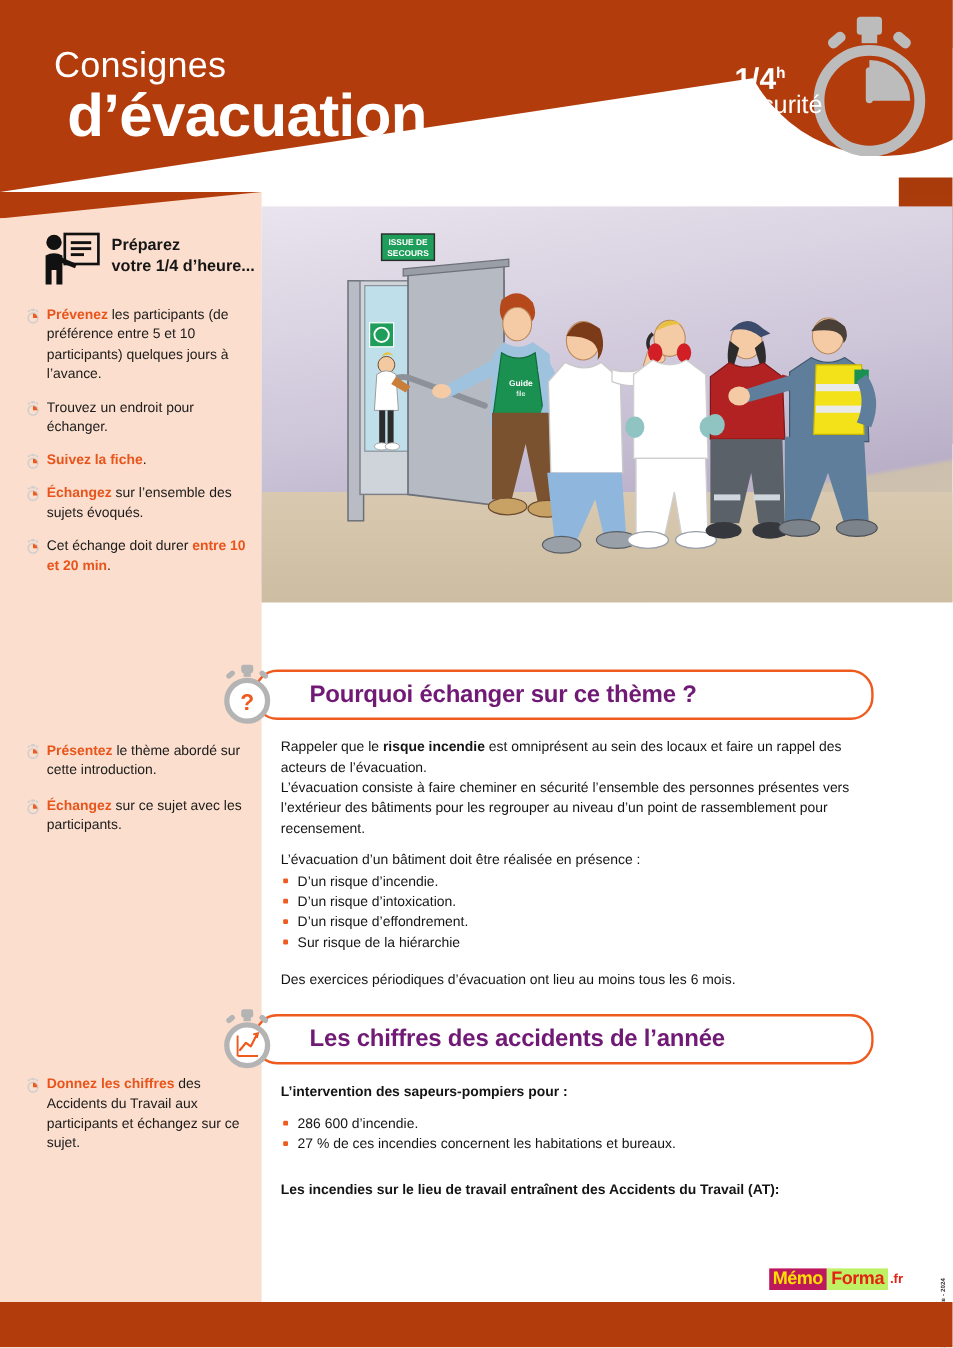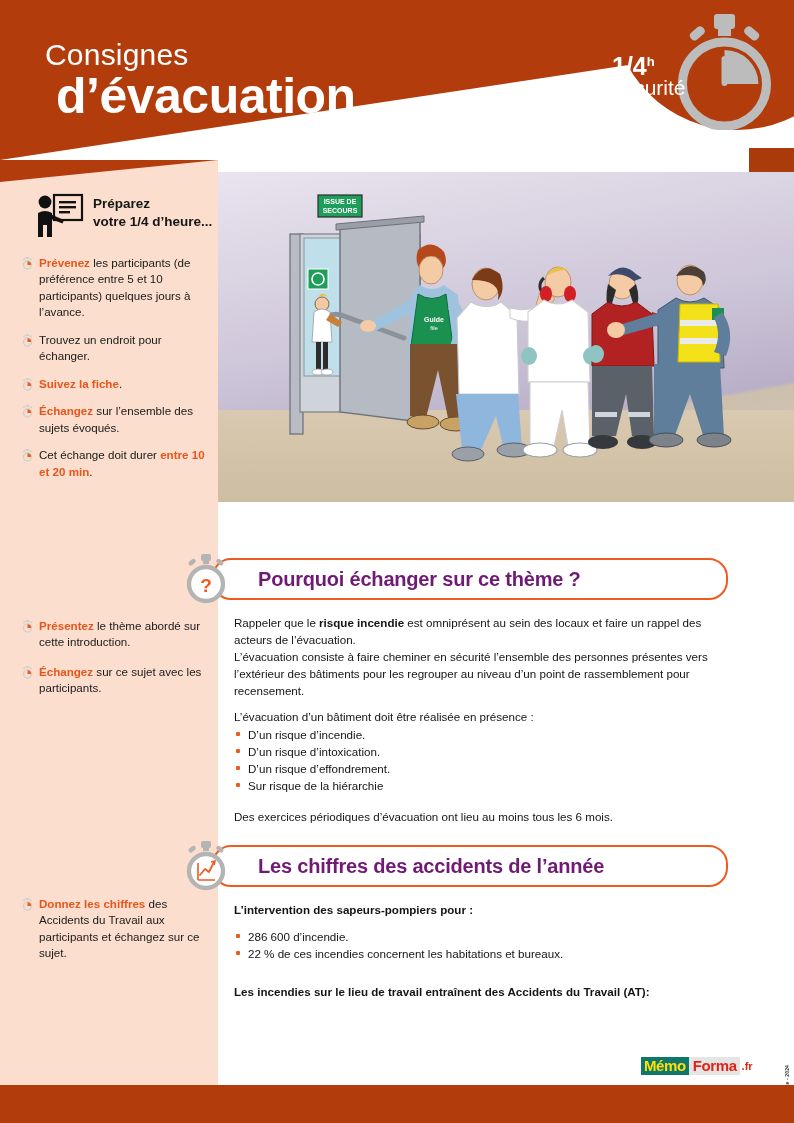--- a/index.html
+++ b/index.html
@@ -117,25 +117,25 @@
   ul.dots li:before{
     content:"";position:absolute;left:2px;top:6px;width:4px;height:4px;
     background:#ef5a1f;border-radius:1px;
   }
   .lead{font-weight:bold;margin:0 0 3px 0;}
 
   
   .footer-bar{position:absolute;left:0;bottom:0;width:794px;height:38px;background:#b33c0c;}
   .logo{position:absolute;left:641px;bottom:48px;display:flex;align-items:center;height:19px;}
   .logo .memo{
-    background:#0f766e;color:#ffe000;font-weight:bold;font-size:15px;
+    background:#be185d;color:#ffe000;font-weight:bold;font-size:15px;
     padding:1px 3px 2px 3px;letter-spacing:-.4px;line-height:1;
   }
   .logo .forma{
-    background:#e5e5e5;color:#e42313;font-weight:bold;font-size:15px;
+    background:#bef264;color:#e42313;font-weight:bold;font-size:15px;
     padding:1px 3px 2px 4px;letter-spacing:-.4px;line-height:1;position:relative;
   }
   .logo .fr{color:#e42313;font-weight:bold;font-size:11px;margin-left:2px;}
   .copyright{
     position:absolute;right:4px;bottom:58px;
     transform-origin:100% 100%;transform:rotate(-90deg) translateY(0);
     white-space:nowrap;font-size:5.1px;color:#2b2b2b;letter-spacing:.1px;
     font-weight:bold;
   }
 </style>
@@ -437,21 +437,21 @@
       <path d="M18 41 L18 24 M18 41 L35 41" fill="none" stroke="#ef5a1f" stroke-width="1.6"></path>
       <path d="M20 36 L25 30 L29 33 L34 23" fill="none" stroke="#ef5a1f" stroke-width="1.8" stroke-linecap="round" stroke-linejoin="round"></path>
       <path d="M31 23 L35 22 L34 26" fill="none" stroke="#ef5a1f" stroke-width="1.6"></path>
     </svg>
   </div>
 
   <div class="body-block" id="sec2-body" style="left:234px;top:902px;width:500px;">
       <p class="lead">L’intervention des sapeurs-pompiers pour :</p>
       <ul class="dots">
         <li>286 600 d’incendie.</li>
-        <li>22 % de ces incendies concernent les habitations et bureaux.</li>
+        <li>27 % de ces incendies concernent les habitations et bureaux.</li>
       </ul>
       <p class="lead" style="margin-top: 22px;">Les incendies sur le lieu de travail entraînent des Accidents du Travail (AT):</p>
     </div>
 
   <div class="logo">
     <span class="memo">Mémo</span>
       <span class="forma">Forma</span>
       <span class="fr">.fr</span>
   </div>
   <div class="copyright">MARQUE JAUNE : 05 65 38 38 37 - www.marque-jaune.com - © Reproduction strictement interdite - 2024</div>

